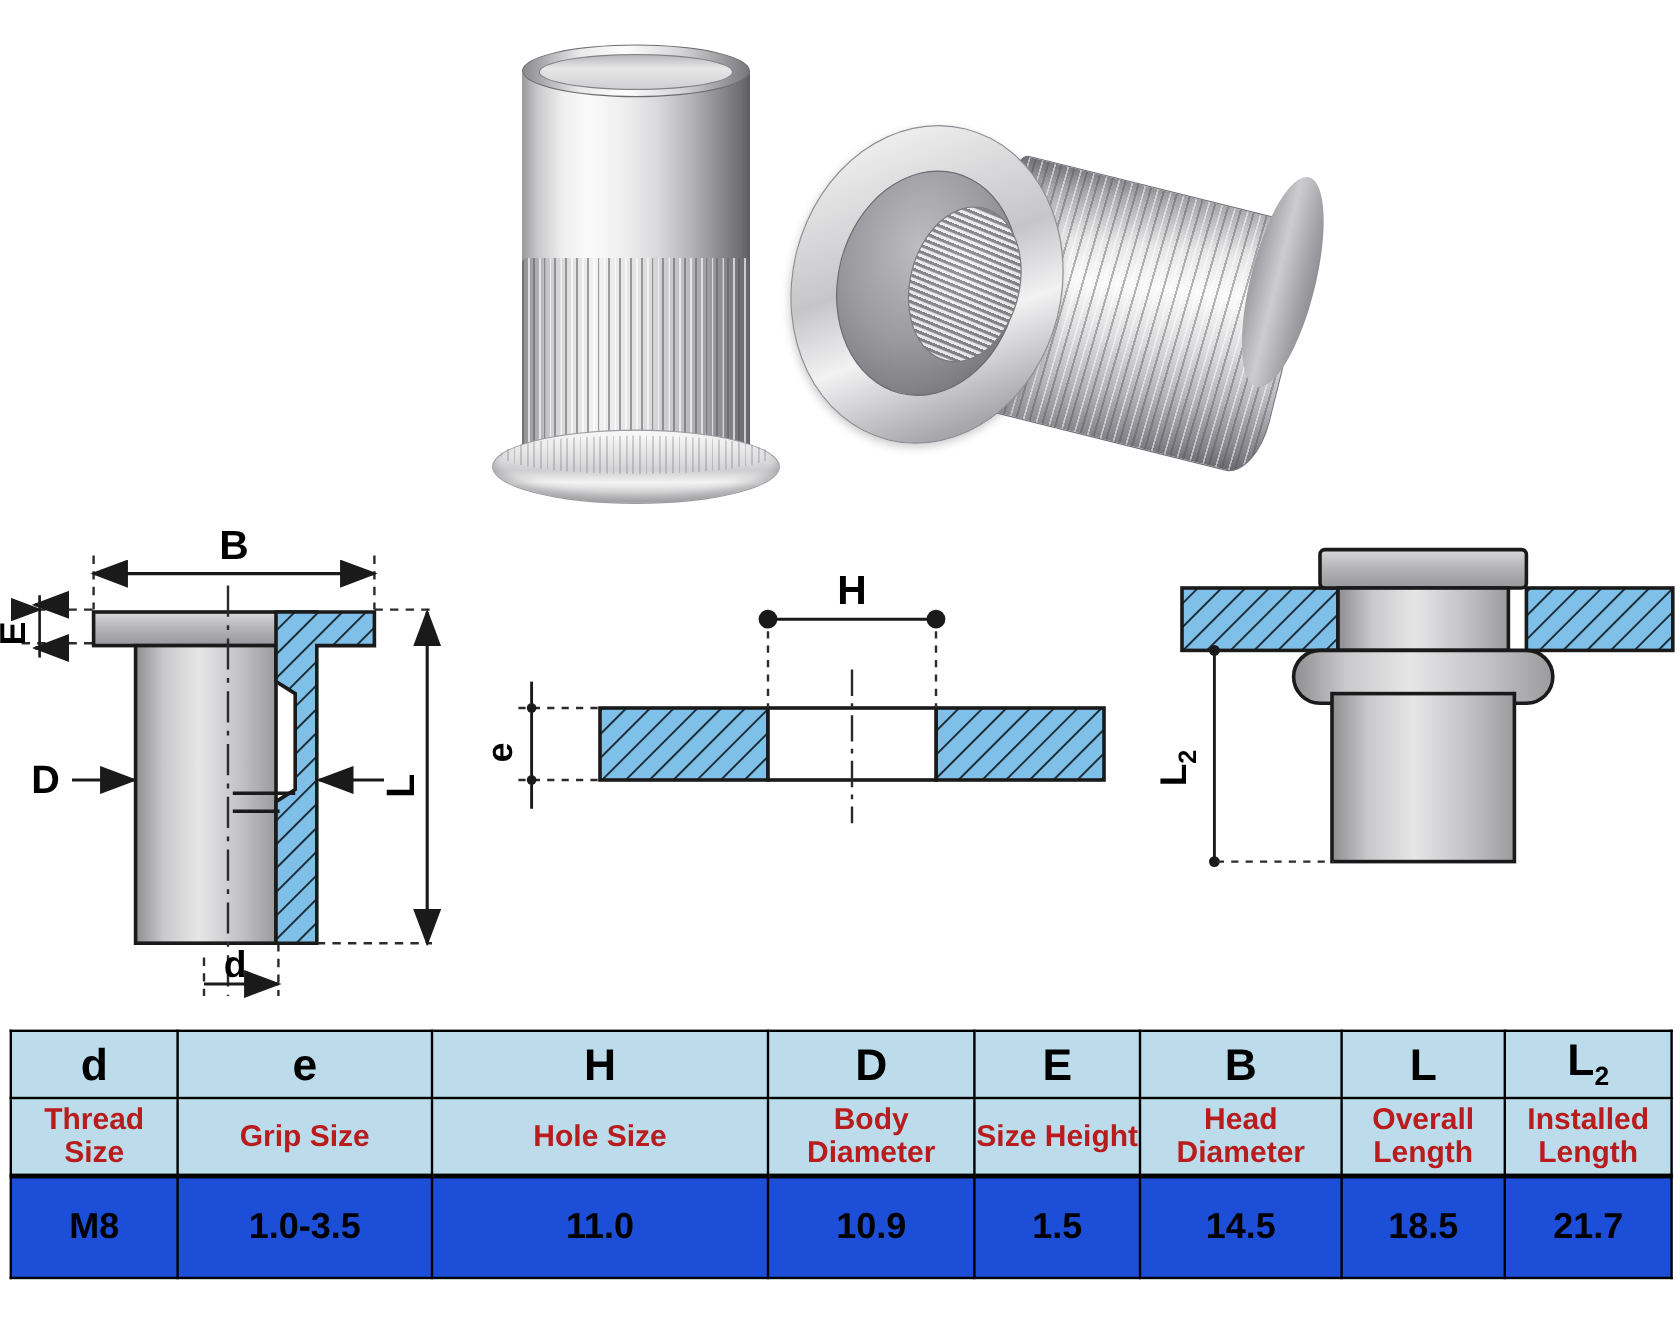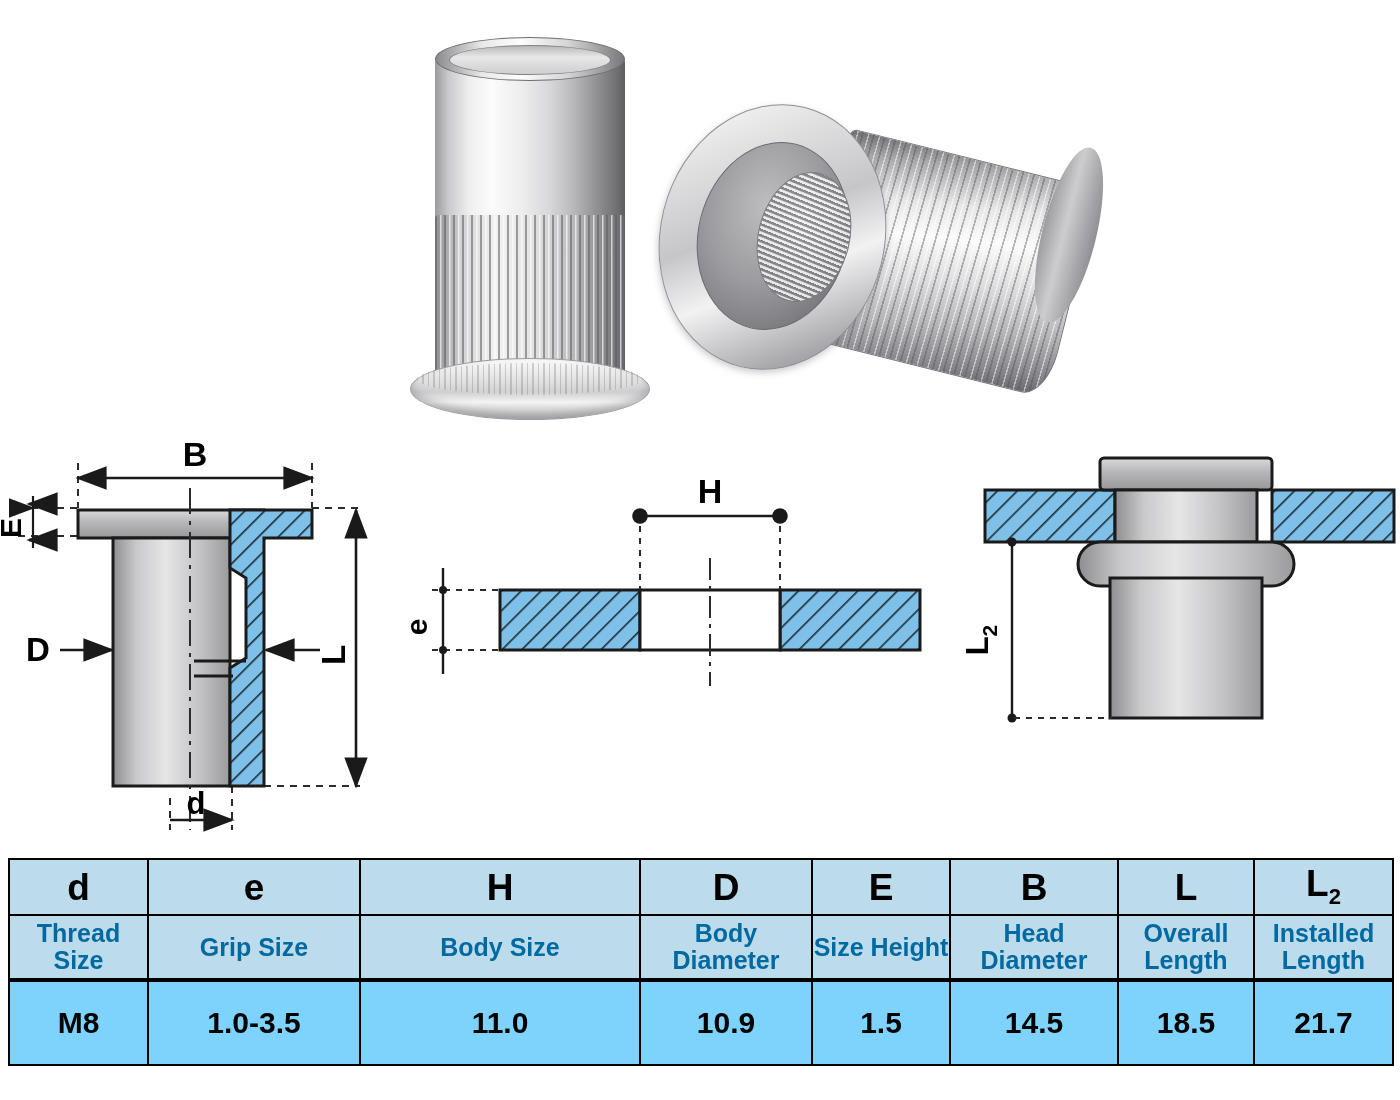--- a/index.html
+++ b/index.html
@@ -127,25 +127,25 @@
   table.spec { border-collapse:collapse; width:1384px; table-layout:fixed; }
   table.spec td { border:2px solid #000; text-align:center; vertical-align:middle; padding:0; }
 
   .hdr-sym {
     background:#bcdcec; height:56px;
     font-size:37px; font-weight:bold; color:#000; line-height:1;
   }
   .hdr-sym sub { font-size:22px; }
   .hdr-desc {
     background:#bcdcec; height:64px;
-    font-size:25px; font-weight:bold; color:#0369a1; line-height:1.08;
+    font-size:25px; font-weight:bold; color:#b91c1c; line-height:1.08;
     padding:2px 2px;
   }
   .data-cell {
-    background:#7dd3fc; height:84px;
+    background:#1d4ed8; height:84px;
     font-size:30px; font-weight:bold; color:#000;
   }
   #unit-row {
     width:1384px; text-align:right; padding-right:60px;
     font-size:26px; font-weight:bold; color:#000;
     height:28px; line-height:28px;
   }
 </style>
 </head>
 <body>
@@ -332,21 +332,21 @@
         <td class="hdr-sym">
           <span>L</span>
         </td>
         <td class="hdr-sym">
           <span>L</span><sub>2</sub>
         </td>
       </tr>
       <tr>
         <td class="hdr-desc">Thread Size</td>
         <td class="hdr-desc">Grip Size</td>
-        <td class="hdr-desc">Body Size</td>
+        <td class="hdr-desc">Hole Size</td>
         <td class="hdr-desc">Body Diameter</td>
         <td class="hdr-desc">Size Height</td>
         <td class="hdr-desc">Head Diameter</td>
         <td class="hdr-desc">Overall Length</td>
         <td class="hdr-desc">Installed Length</td>
       </tr>
     </tbody>
   </table>
 
 

